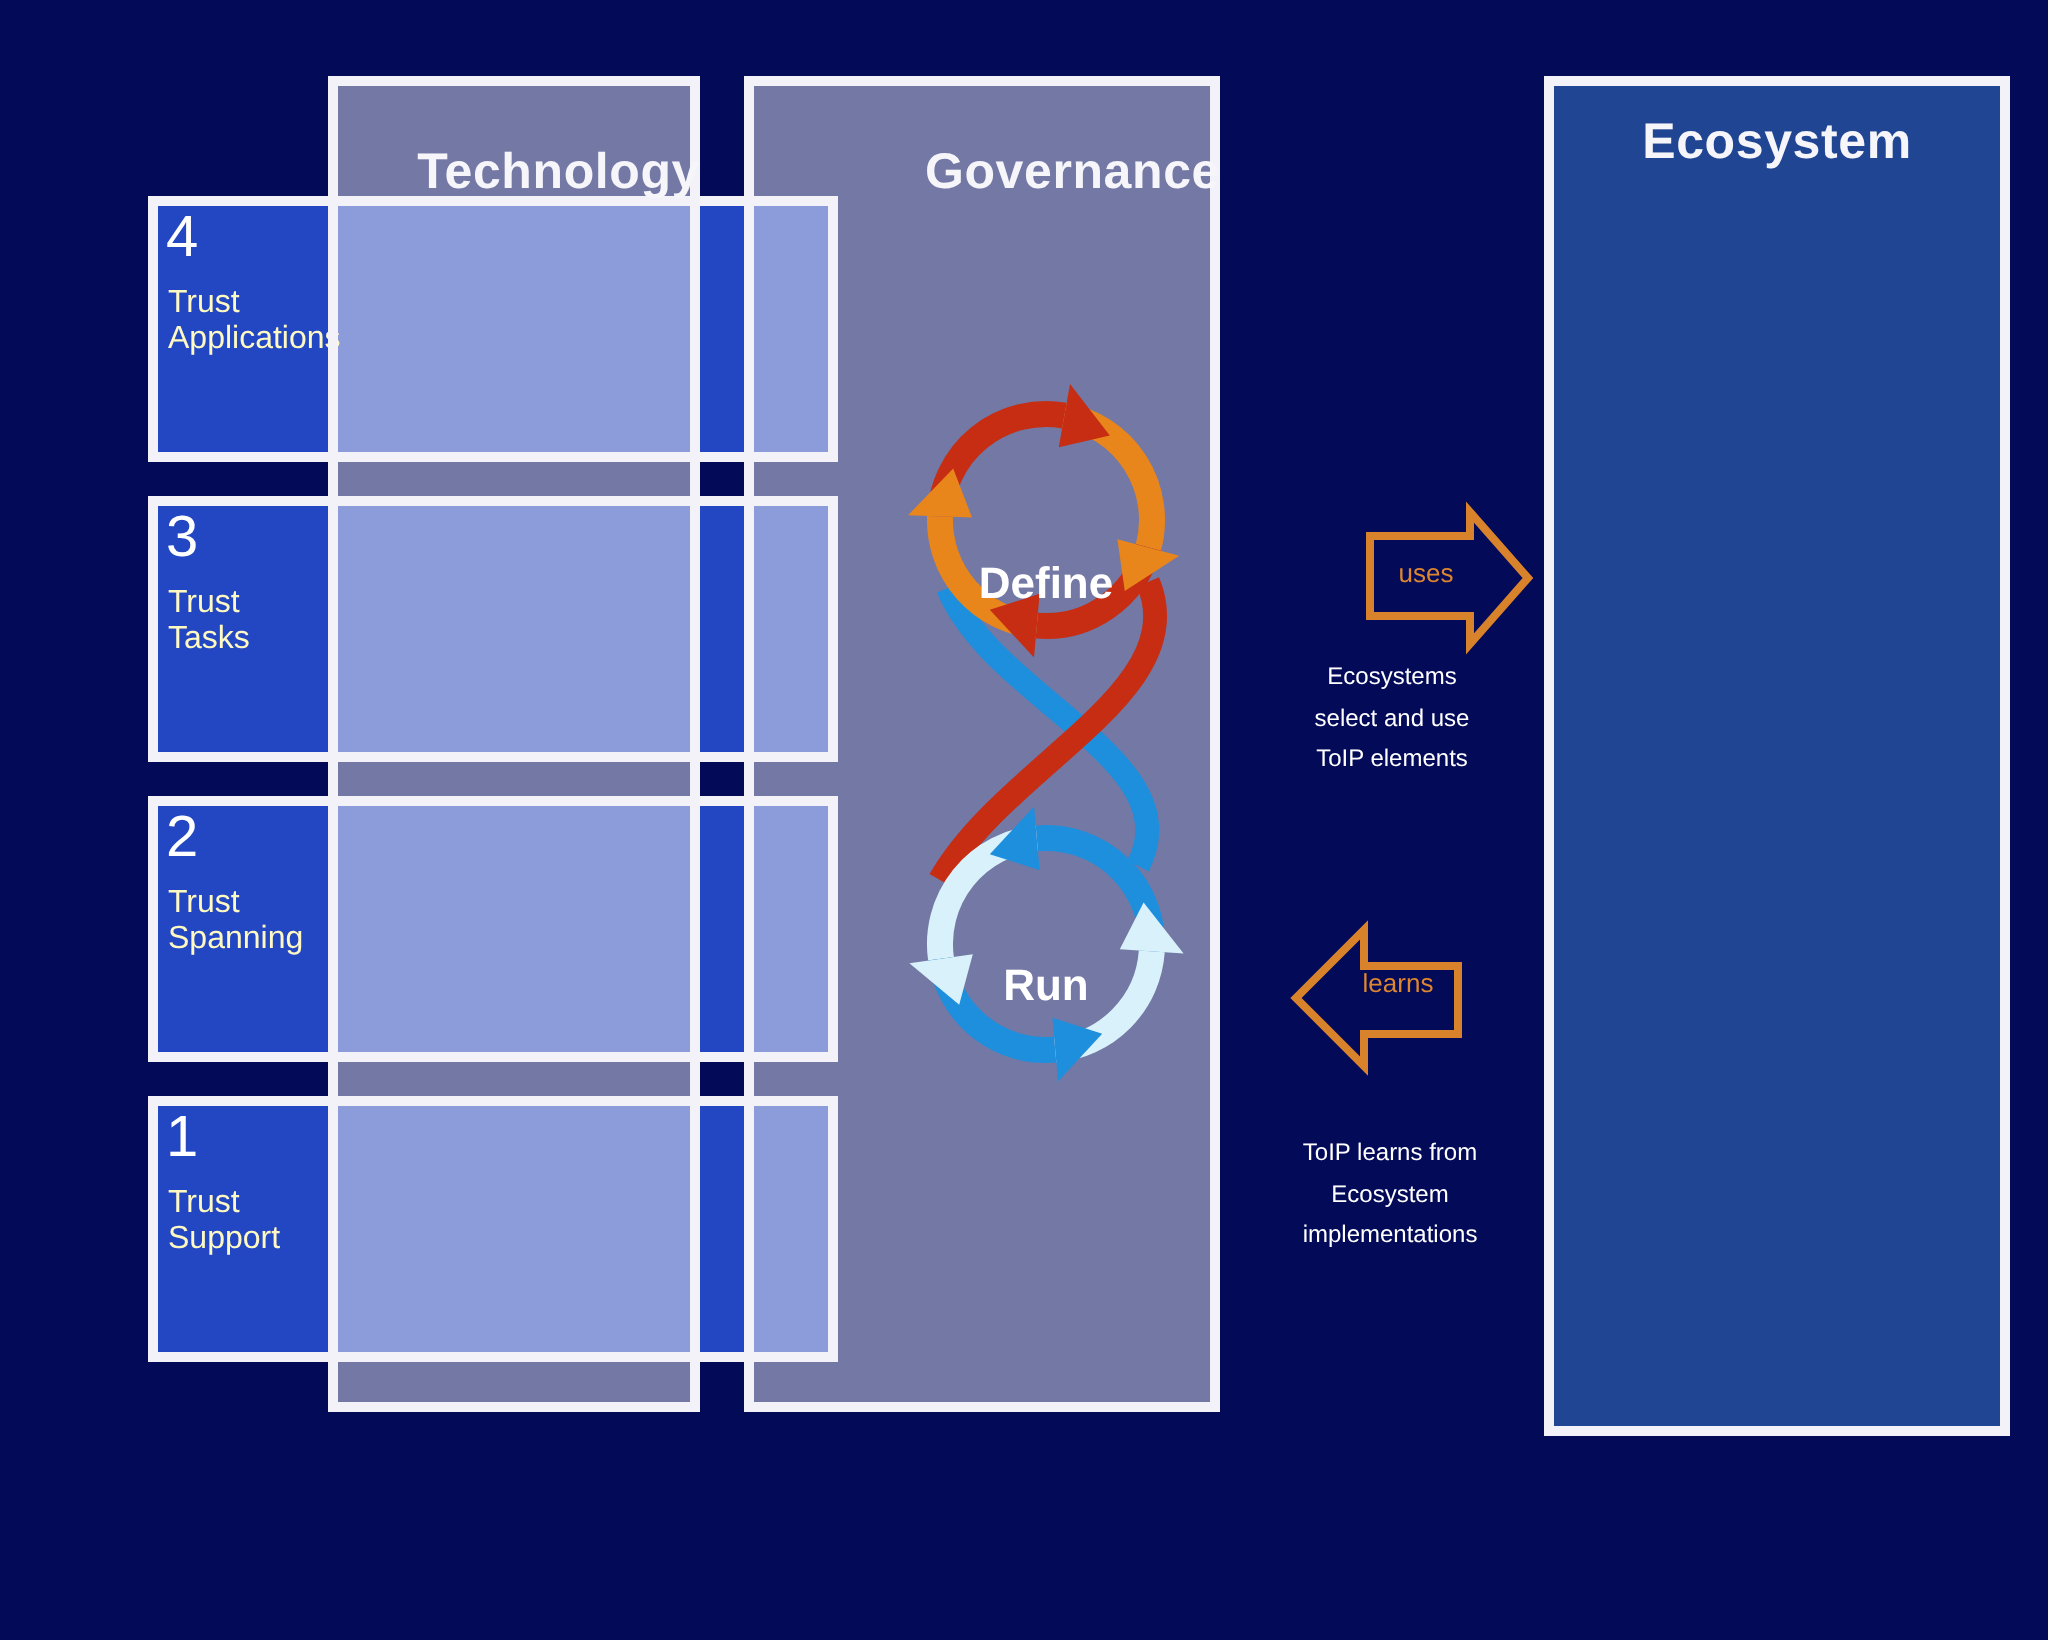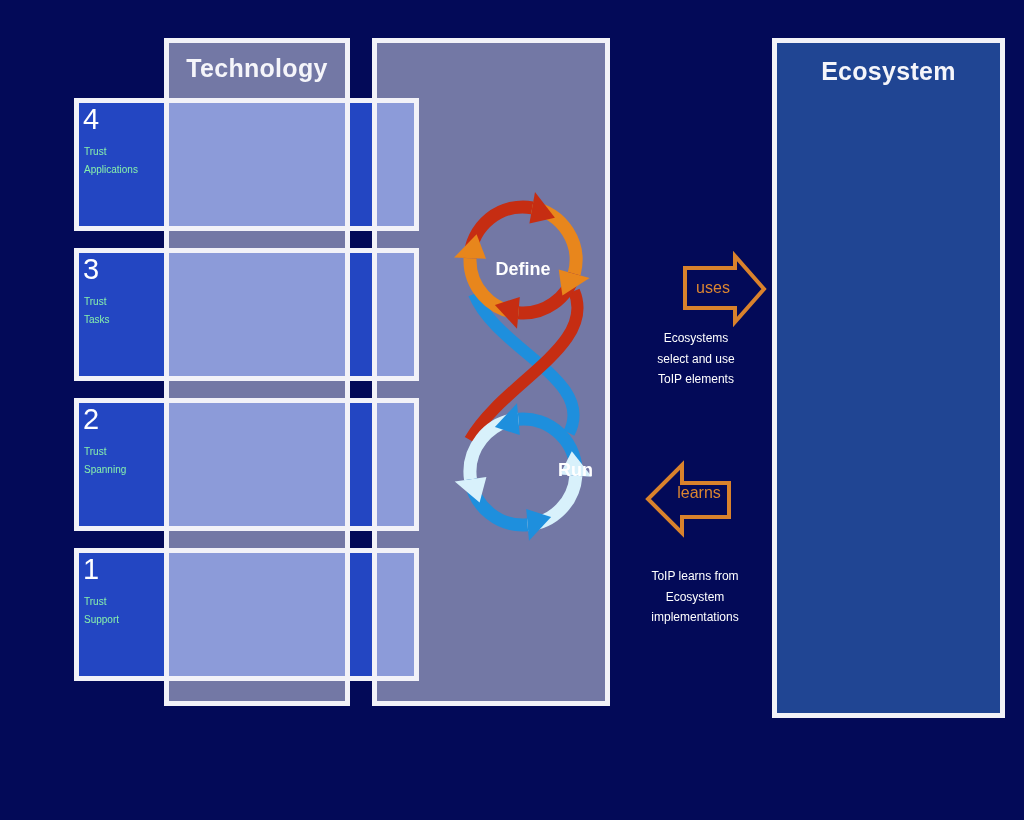--- a/index.html
+++ b/index.html
@@ -11,43 +11,43 @@
   .col-fill-tech{left:164px;width:186px;}
   .col-fill-gov{left:372px;width:238px;}
   
   .row{position:absolute;left:74px;width:345px;height:133px;background:#2346c2;
        border:5px solid #f2f2f8;box-sizing:border-box;z-index:2;}
   .row-4{top:98px;} .row-3{top:248px;} .row-2{top:398px;} .row-1{top:548px;}
   .seg{position:absolute;top:0;bottom:0;background:#8c9bd9;}
   .seg-tech{left:85px;width:186px;}
   .seg-gov{left:294px;width:41px;}
   .row-num{position:absolute;left:4px;top:0px;font-size:29px;color:#ffffff;z-index:3;}
-  .row-label{position:absolute;left:5px;top:40px;font-size:10px;line-height:18px;
-             color:#86efac;white-space:pre-line;z-index:3;}
+  .row-label{position:absolute;left:5px;top:40px;font-size:16px;line-height:18px;
+             color:#fef9c3;white-space:pre-line;z-index:3;}
   
   .col-border{position:absolute;top:38px;height:668px;background:transparent;
               border:5px solid #f2f2f8;box-sizing:border-box;z-index:3;}
   .col-border-tech{left:164px;width:186px;}
   .col-border-gov{left:372px;width:238px;}
-  .col-header{position:absolute;top:54px;text-align:center;font-size:25px;font-weight:bold;
+  .col-header{position:absolute;top:72px;text-align:right;font-size:25px;font-weight:bold;
               color:#f5f5fa;z-index:5;letter-spacing:0.3px;}
   .col-header-tech{left:164px;width:186px;}
   .col-header-gov{left:372px;width:238px;}
   
   .ecosystem{position:absolute;left:772px;top:38px;width:233px;height:680px;background:#204593;
              border:5px solid #f2f2f8;box-sizing:border-box;z-index:2;}
   .eco-header{margin-top:14px;text-align:center;font-size:25px;font-weight:bold;
               color:#f5f5fa;letter-spacing:0.3px;}
   
   #loop-svg{position:absolute;left:0;top:0;z-index:4;pointer-events:none;}
-  .loop-label{position:absolute;width:140px;text-align:center;font-size:18px;font-weight:bold;
-              color:#ffffff;z-index:5;}
+  .loop-label{position:absolute;width:140px;text-align:center;font-size:22px;font-weight:bold;
+              color:#ffffff;z-index:5;margin-top:20px;}
   .loop-label-define{left:453px;top:259px;}
-  .loop-label-run{left:453px;top:460px;text-align:right;}
-  .flow-label{position:absolute;width:110px;text-align:center;font-size:16px;
+  .loop-label-run{left:453px;top:460px;}
+  .flow-label{position:absolute;width:110px;text-align:center;font-size:13px;
               color:#dd8630;z-index:5;}
   .flow-label-uses{left:658px;top:279px;}
   .flow-label-learns{left:644px;top:484px;}
   .flow-caption{position:absolute;width:190px;text-align:center;font-size:12px;
                 line-height:20.5px;color:#ffffff;white-space:pre-line;z-index:5;}
   .flow-caption-uses{left:601px;top:328px;}
   .flow-caption-learns{left:600px;top:566px;}
 </style>
 </head>
 <body>
@@ -83,20 +83,21 @@
     <div class="seg seg-gov"></div>
     <div class="row-num">1</div>
     <div class="row-label">Trust
 Support</div>
   </div>
 
   <div class="col-border col-border-tech"></div>
   <div class="col-border col-border-gov"></div>
 
   <div class="col-header col-header-tech">Technology</div>
+  <div class="col-header col-header-gov">Governance</div>
 
   <div class="ecosystem">
     <div class="eco-header">Ecosystem</div>
   </div>
 
   <svg id="loop-svg" width="1024" height="820" viewBox="0 0 1024 820">
     <path d="M 569,433 C 596,380 497,350 474,294" stroke="#1e8fdd" stroke-width="12" fill="none"></path>
     <path d="M 574,291 C 597,346 503,382 470,440" stroke="#c62d12" stroke-width="12" fill="none"></path>
     <g id="define-ring">
         <path d="M 470.0 258.2 A 53 53 0 0 1 532.2 207.8" fill="none" stroke="#c62d12" stroke-width="13"></path>

